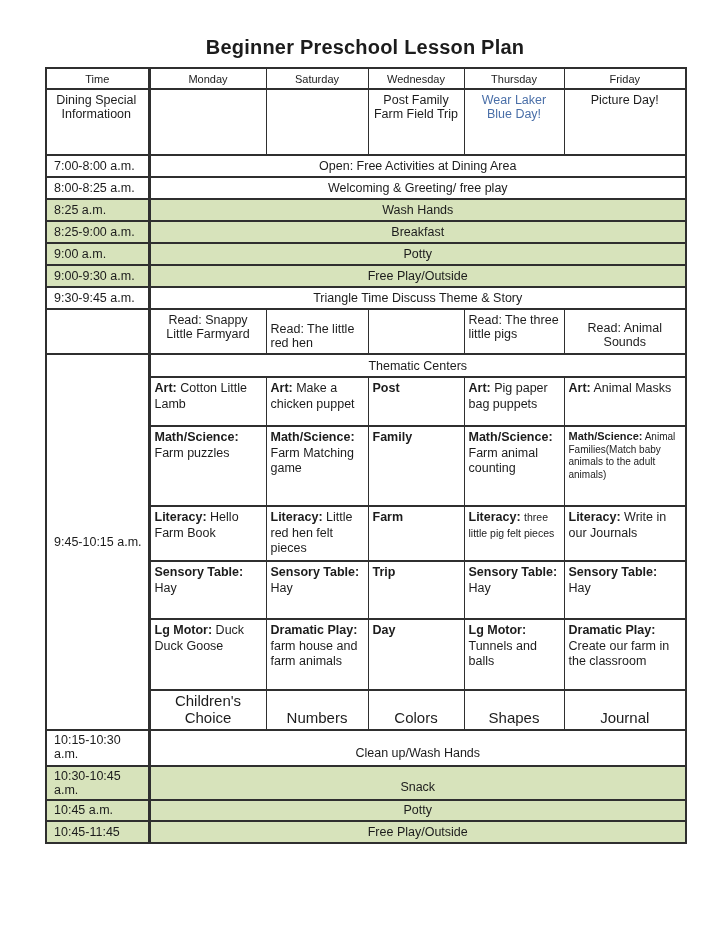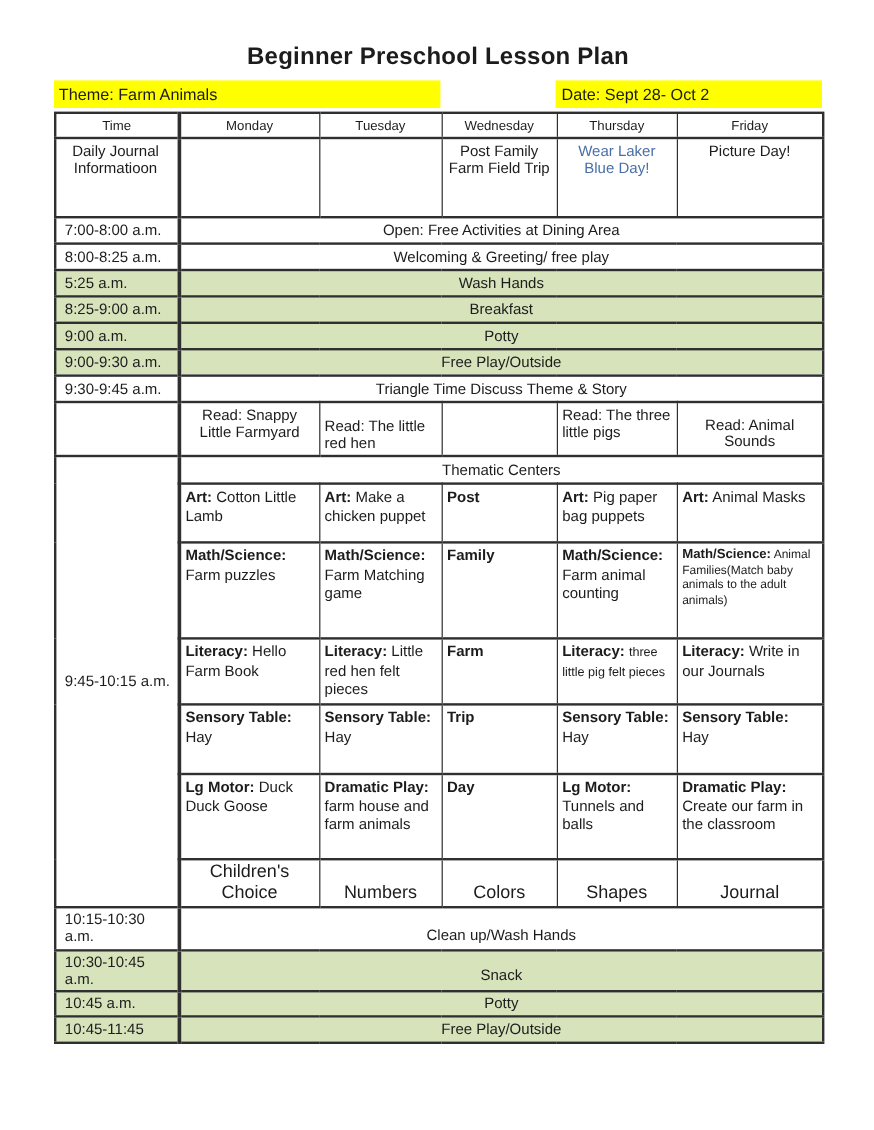--- a/index.html
+++ b/index.html
@@ -79,65 +79,60 @@
   tr.rb-1 td.time, tr.rb-2 td.time{vertical-align:top;padding-top:2px;}
   tr.rb-1 td.span, tr.rb-2 td.span{vertical-align:bottom;padding-bottom:5px;}
 </style>
 </head>
 <body>
 
 <div class="page">
 
   <h1 class="title">Beginner Preschool Lesson Plan</h1>
 
-  <div class="theme-bar">
-    <div class="tb-theme">Theme: Farm Animals</div>
-    <div class="tb-gap"></div>
-    <div class="tb-date">Date: Sept 28- Oct 2</div>
-  </div>
 
   <table class="plan">
     <colgroup>
       <col style="width:103px">
         <col style="width:117px">
         <col style="width:102px">
       <col style="width:96px">
         <col style="width:100px">
         <col style="width:122px">
     </colgroup>
 
     <tbody>
         <tr>
       <th class="time-h">Time</th>
       <th>Monday</th>
-      <th>Tuesday</th>
+      <th>Saturday</th>
       <th>Wednesday</th>
       <th>Thursday</th>
       <th>Friday</th>
     </tr>
 
     <tr class="r-special">
-      <td class="time">Daily Journal Informatioon</td>
+      <td class="time">Dining Special Informatioon</td>
       <td class="day"></td>
       <td class="day"></td>
       <td class="day">Post Family Farm Field Trip</td>
       <td class="day blue">Wear Laker Blue Day!</td>
       <td class="day">Picture Day!</td>
     </tr>
 
     <tr class="sched">
       <td class="time">7:00-8:00 a.m.</td>
       <td class="span" colspan="5">Open: Free Activities at Dining Area</td>
     </tr>
     <tr class="sched">
       <td class="time">8:00-8:25 a.m.</td>
       <td class="span" colspan="5">Welcoming &amp; Greeting/ free play</td>
     </tr>
     <tr class="sched green">
-      <td class="time">5:25 a.m.</td>
+      <td class="time">8:25 a.m.</td>
       <td class="span" colspan="5">Wash Hands</td>
     </tr>
     <tr class="sched green">
       <td class="time">8:25-9:00 a.m.</td>
       <td class="span" colspan="5">Breakfast</td>
     </tr>
     <tr class="sched green">
       <td class="time">9:00 a.m.</td>
       <td class="span" colspan="5">Potty</td>
     </tr>

